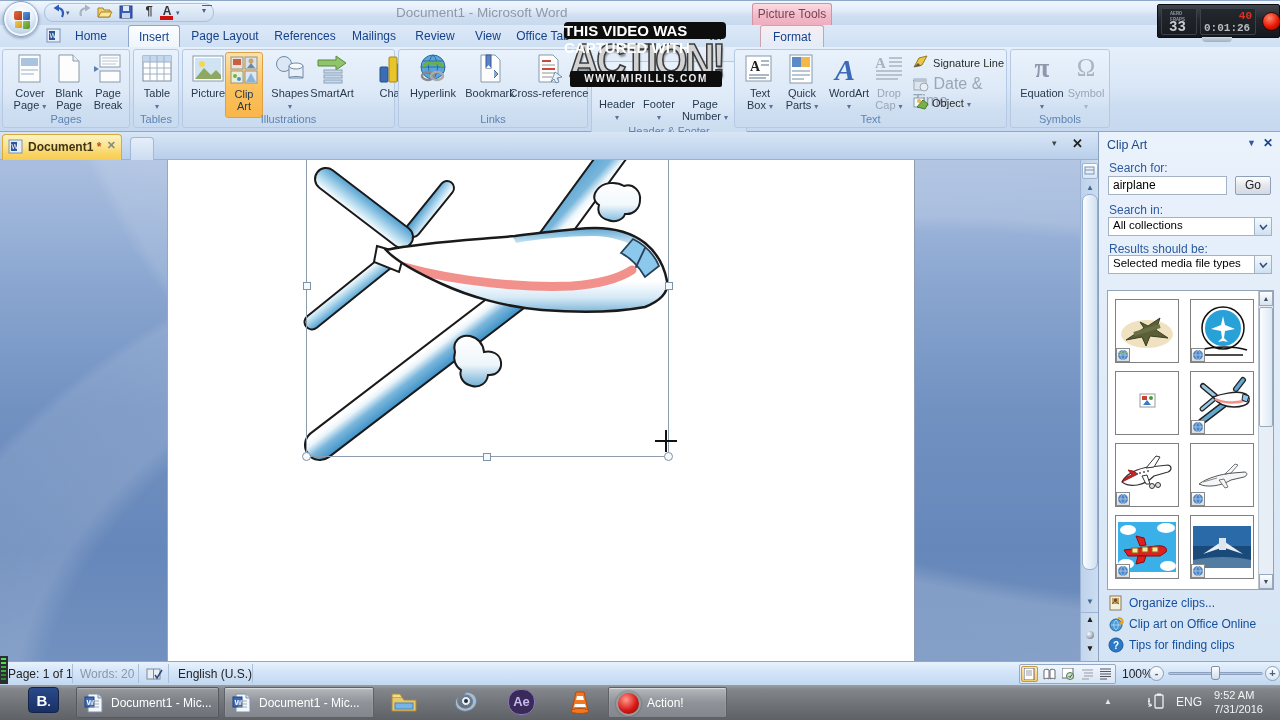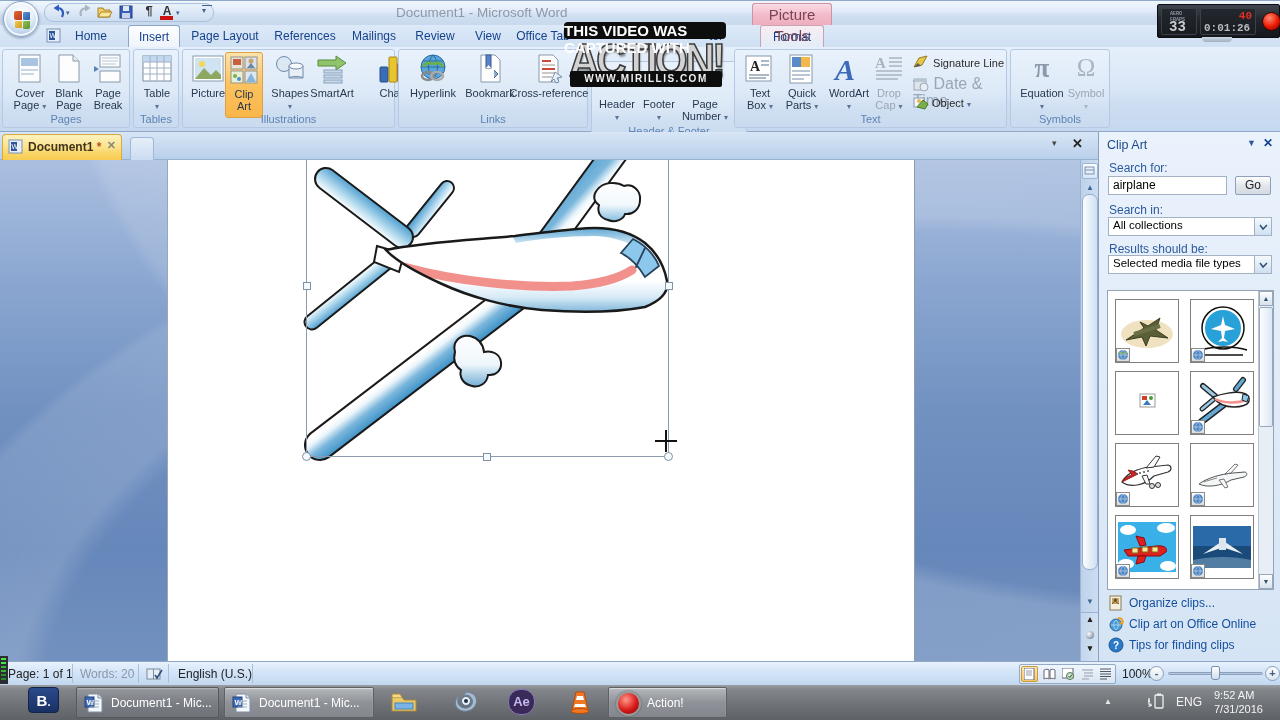--- a/index.html
+++ b/index.html
@@ -9,21 +9,21 @@
 #titlebar{left:0;top:0;width:1280px;height:25px;background:linear-gradient(#f0f6fd 0%,#e2ecfa 40%,#d0dff2 60%,#c8d9ee 100%);border-top:1px solid #8fa8c8}
 #title{left:396px;top:5px;width:300px;height:17px;color:#8e99a8;font-size:13.5px;white-space:nowrap}
 #orb{left:3px;top:1px;width:36px;height:36px;border-radius:50%;background:radial-gradient(circle at 50% 30%,#fdfefe 0%,#e8f1fa 40%,#b8cfe8 75%,#8fafd4 100%);border:1px solid #8aa5c7;box-shadow:0 1px 3px rgba(40,60,90,.45),inset 0 0 0 2px rgba(255,255,255,.8);z-index:30}
 #orb i{position:absolute;border-radius:3px}
 #qat{left:44px;top:3px;width:170px;height:19px;background:linear-gradient(#eaf2fb,#cdddf0);border:1px solid #aac1dc;border-radius:9px;z-index:25}
 .qi{position:absolute;top:0px;width:18px;height:18px;font-size:13px;text-align:center;line-height:18px}
 #tabrow{left:0;top:25px;width:1280px;height:22px;background:linear-gradient(#dce9f8,#cfe0f3)}
 .rtab{position:absolute;top:25px;height:22px;line-height:22px;color:#15428b;font-size:12px;text-align:center}
 .rtab.active{background:linear-gradient(#fdfeff,#eef4fb);border:1px solid #8ba7cc;border-bottom:none;border-radius:3px 3px 0 0;z-index:5}
 #fmttab{position:absolute;left:760px;top:25px;width:64px;height:22px;line-height:22px;color:#15428b;background:linear-gradient(#f7eef3,#e3ecf7);border:1px solid #c9a3b0;border-bottom:none;border-radius:3px 3px 0 0;text-align:center;font-size:12px}
-#pictools{left:752px;top:3px;width:80px;height:22px;background:linear-gradient(#fbdce5 0%,#f3bccb 50%,#edaebf 100%);border:1px solid #cf93a3;border-bottom:none;border-radius:3px 3px 0 0;color:#7a4553;font-size:15px;text-align:center;line-height:21px;z-index:4}
+#pictools{left:752px;top:3px;width:80px;height:22px;background:linear-gradient(#fbdce5 0%,#f3bccb 50%,#edaebf 100%);border:1px solid #cf93a3;border-bottom:none;border-radius:3px 3px 0 0;color:#7a4553;font-size:12px;text-align:center;line-height:21px;z-index:4}
 #ribbon{left:0;top:47px;width:1280px;height:85px;background:linear-gradient(#e6effb 0%,#dae7f7 45%,#ccddf1 70%,#c6d8ef 100%);border-bottom:1px solid #8fa8c8}
 .grp{position:absolute;top:2px;height:79px;border:1px solid #b5cae2;border-radius:3px;background:linear-gradient(#e9f2fc 0%,#dde9f7 55%,#cfdff2 78%,#cadbef 100%)}
 .grplabel{position:absolute;bottom:0px;left:0;right:0;text-align:center;color:#5d83b4;font-size:11px;height:15px;line-height:14px}
 .bb{position:absolute;top:4px;width:46px;height:62px;text-align:center;color:#26394f;font-size:11px;line-height:12px}
 .bb .ic{display:block;margin:0 auto 3px auto;width:32px;height:30px;position:relative}
 .dis{color:#9aa6b5}
 .darr{color:#5a7396;font-size:8px;line-height:7px}
 #tabbarbg{left:0;top:132px;width:1100px;height:28px;background:linear-gradient(#d8e6f6,#b9cfea);border-bottom:1px solid #96b1d4}
 #doctab{left:2px;top:134px;width:120px;height:26px;background:linear-gradient(#fdf2c0 0%,#fbe491 45%,#f9d465 75%,#f8cc52 100%);border:1px solid #d8a93c;border-bottom:none;border-radius:4px 4px 0 0;z-index:2}
 #newtab{left:130px;top:137px;width:24px;height:23px;background:linear-gradient(#e6eff9,#cbdcf0);border:1px solid #9fb9d8;border-bottom:none;border-radius:4px 4px 0 0}

